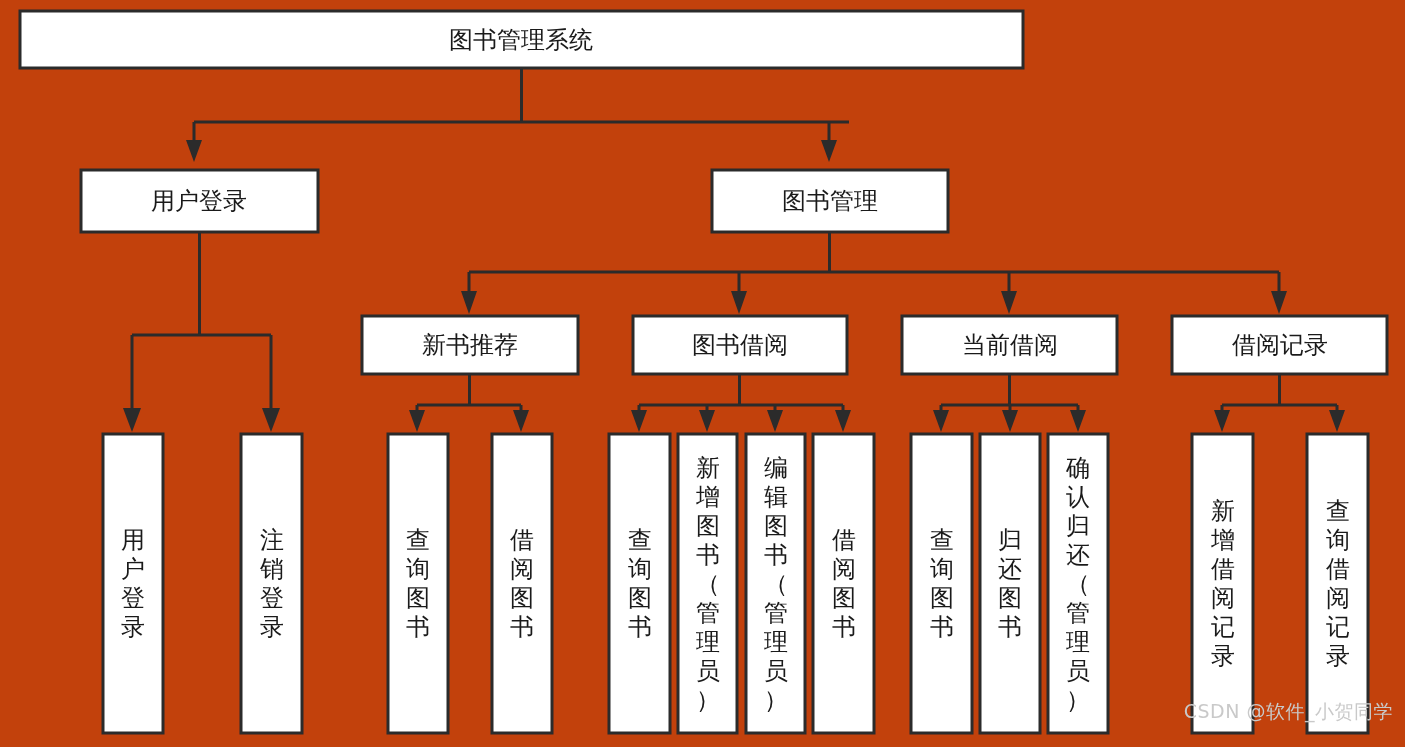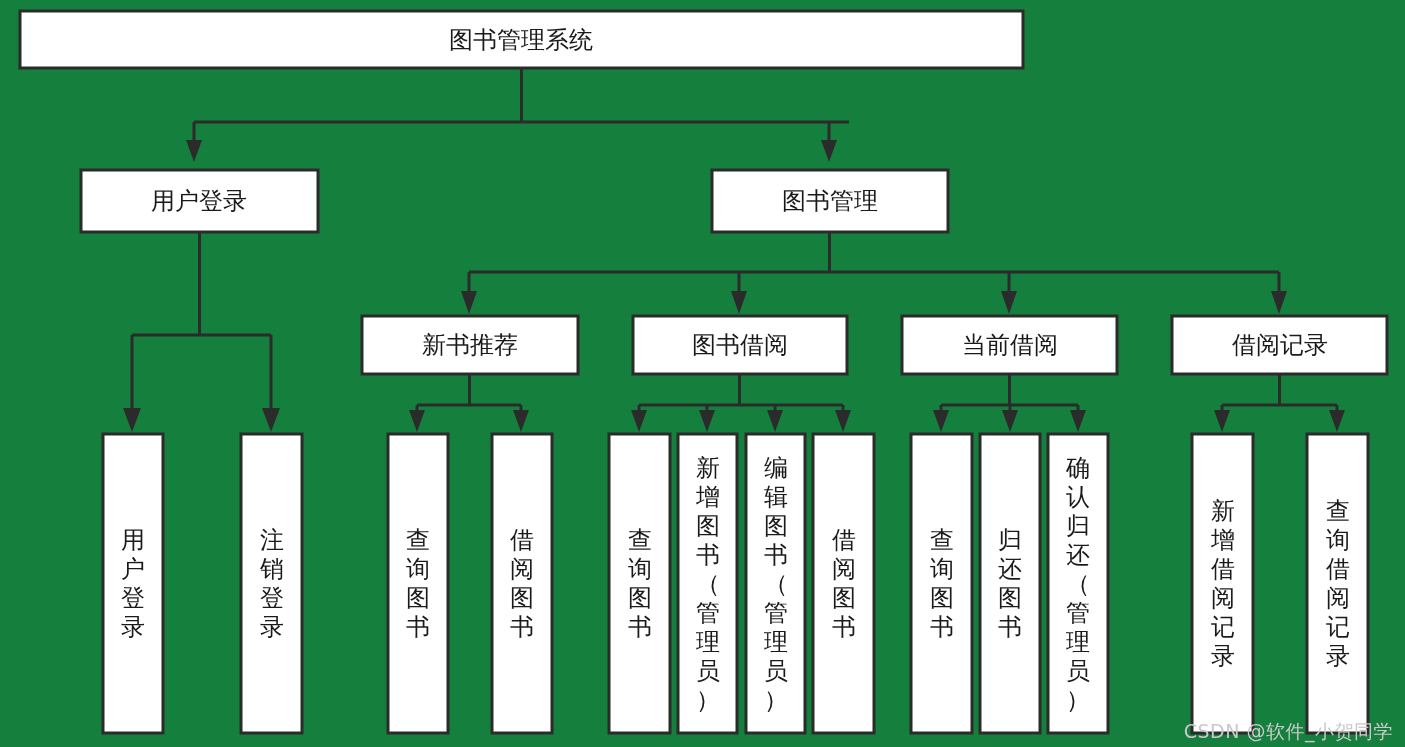--- a/index.html
+++ b/index.html
@@ -8,21 +8,21 @@
     padding: 0;
     background: #ffffff;
   }
   body {
     font-family: "DejaVu Sans", "Liberation Sans", sans-serif;
   }
   #diagram-root {
     position: relative;
     width: 1405px;
     height: 747px;
-    background: #15803d;
+    background: #c2410c;
     overflow: hidden;
   }
   svg#flow {
     position: absolute;
     left: 0;
     top: 0;
     width: 1405px;
     height: 747px;
     display: block;
   }
@@ -50,21 +50,21 @@
   }
   .node-label-v {
     fill: #1a1a1a;
     font-family: "DejaVu Sans", "Liberation Sans", sans-serif;
     font-size: 24px;
     text-anchor: middle;
   }
   .watermark {
     position: absolute;
     right: 12px;
-    bottom: 2px;
+    bottom: 22px;
     color: #c9c9c9;
     font-size: 19px;
     font-family: "DejaVu Sans", "Liberation Sans", sans-serif;
     letter-spacing: 0.5px;
     white-space: nowrap;
     pointer-events: none;
   }
 </style>
 </head>
 <body>

